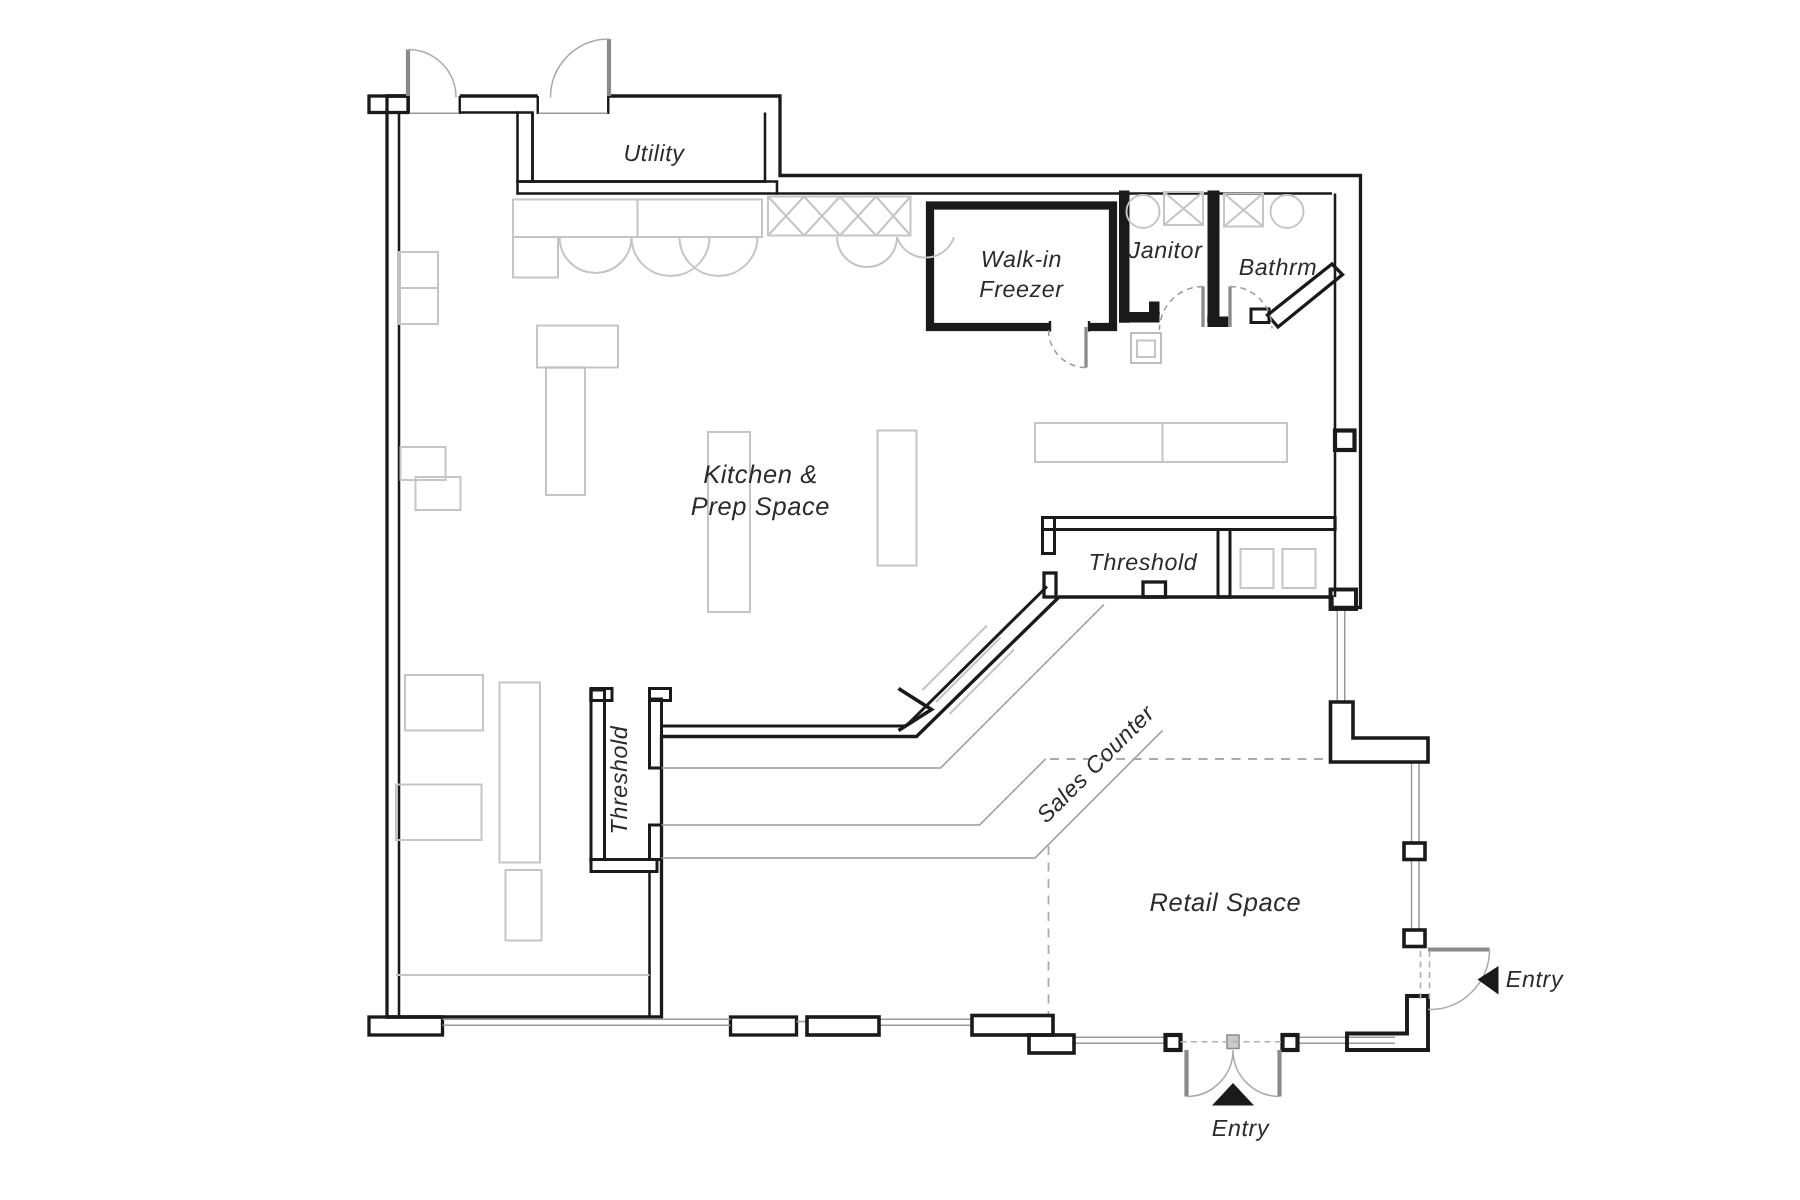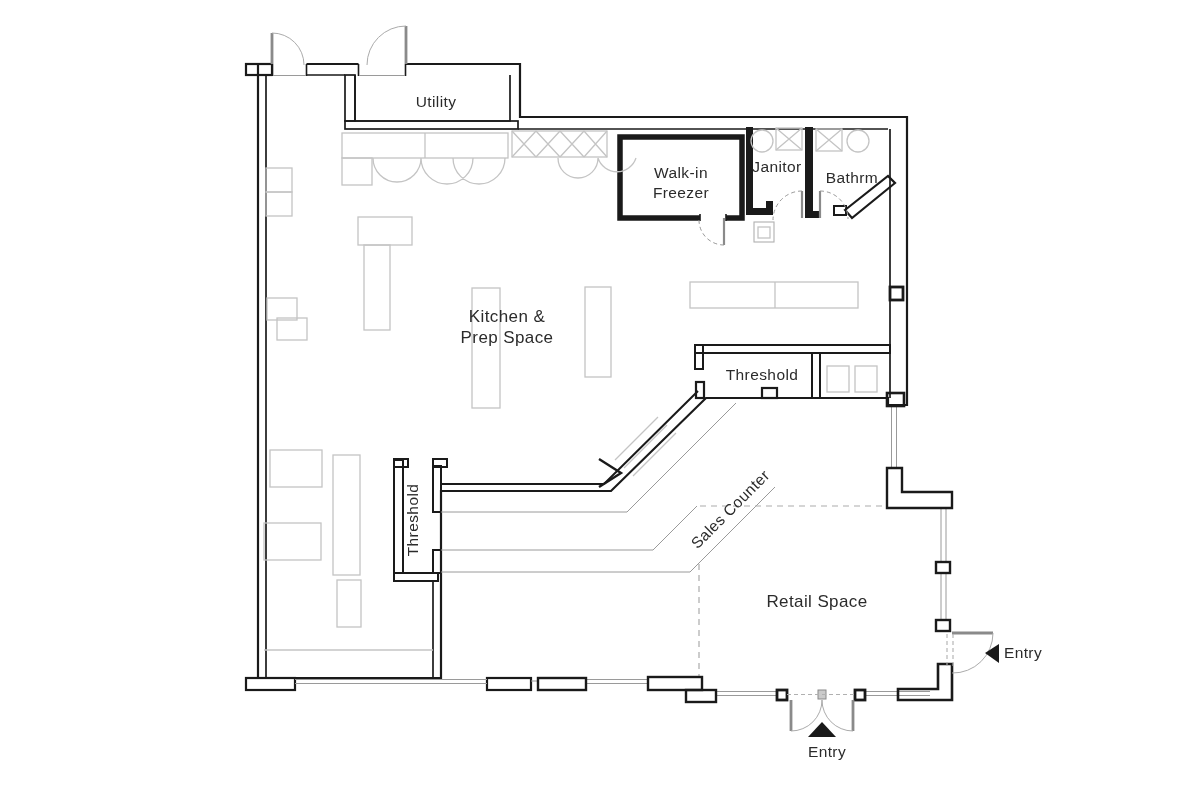--- a/index.html
+++ b/index.html
@@ -1,20 +1,20 @@
 <!DOCTYPE html>
 <html style="--wall: #1a1a1a; --hatchline: #bcbcbc; --fixture: #c4c4c4; --door: #8a8a8a; --dash: #ababab; --text: #2b2b2b; --background: #ffffff;"><head>
 <meta charset="utf-8">
 <style>
   :root{
     --wall:#1a1a1a; --hatchline:#bcbcbc; --fixture:#c4c4c4; --door:#8a8a8a;
     --dash:#ababab; --text:#2b2b2b; --background:#ffffff; --win:#9a9a9a;
   }
   html,body{margin:0;padding:0;background:var(--background);}
-  .canvas{width:964px;height:800px;position:relative;background:var(--background);}
+  .canvas{width:964px;height:800px;position:relative;background:var(--background);font-style:italic;}
   svg{display:block;}
   .w{stroke:var(--wall);fill:none;}
   .wf{fill:var(--wall);stroke:none;}
   .hl{stroke:var(--hatchline);stroke-width:0.9;}
   .fx{stroke:var(--fixture);stroke-width:1.3;fill:none;}
   .fxw{stroke:#b0b0b0;stroke-width:1.1;fill:#ffffff;}
   .door{stroke:var(--door);stroke-width:2.8;fill:none;}
   .doorthin{stroke:var(--door);stroke-width:2.2;fill:none;}
   .arc{stroke:#ababab;stroke-width:1;fill:none;}
   .dasharc{stroke:#9a9a9a;stroke-width:1;fill:none;stroke-dasharray:4 3;}

